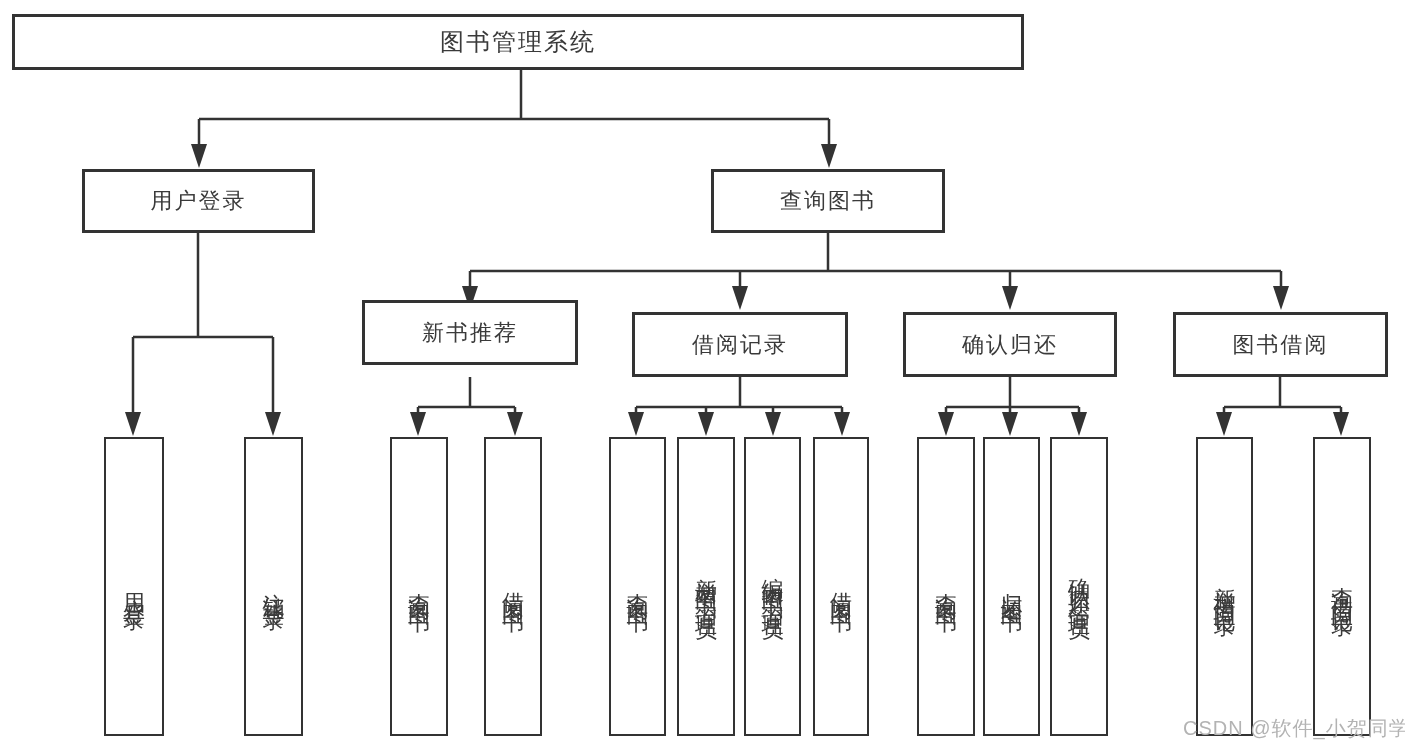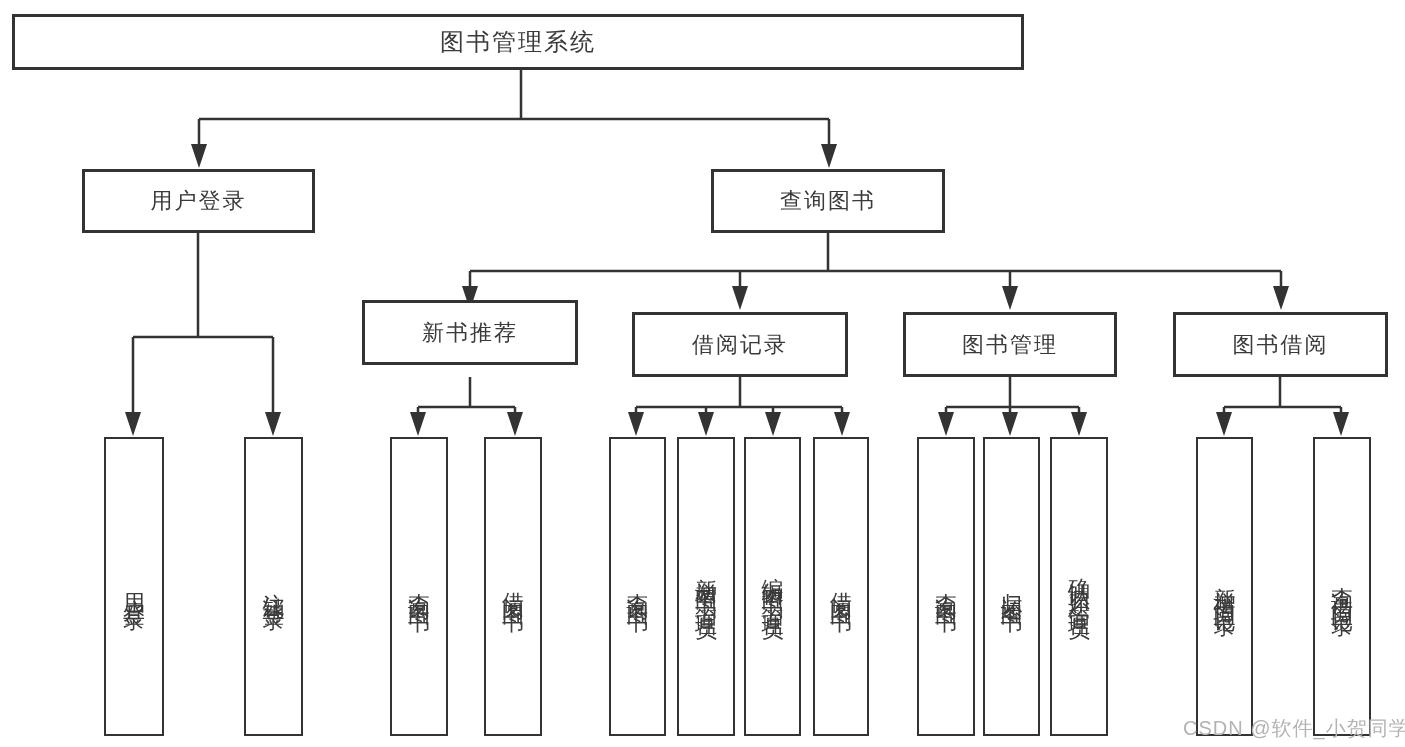--- a/index.html
+++ b/index.html
@@ -92,21 +92,21 @@
     <span>查询图书</span>
   </div>
 
   <div class="node branch-node" style="left:362px;top:300px;width:216px;height:65px">
     <span>新书推荐</span>
   </div>
   <div class="node branch-node" style="left:632px;top:312px;width:216px;height:65px">
     <span>借阅记录</span>
   </div>
   <div class="node branch-node" style="left:903px;top:312px;width:214px;height:65px">
-    <span>图书管理</span>
+    <span>确认归还</span>
   </div>
   <div class="node branch-node" style="left:1173px;top:312px;width:215px;height:65px">
     <span>图书借阅</span>
   </div>
 
   <div class="node leaf-node" style="left:104px;top:437px;width:60px;height:299px">
     <span>用户登录</span>
   </div>
   <div class="node leaf-node" style="left:244px;top:437px;width:59px;height:299px">
     <span>注销登录</span>

